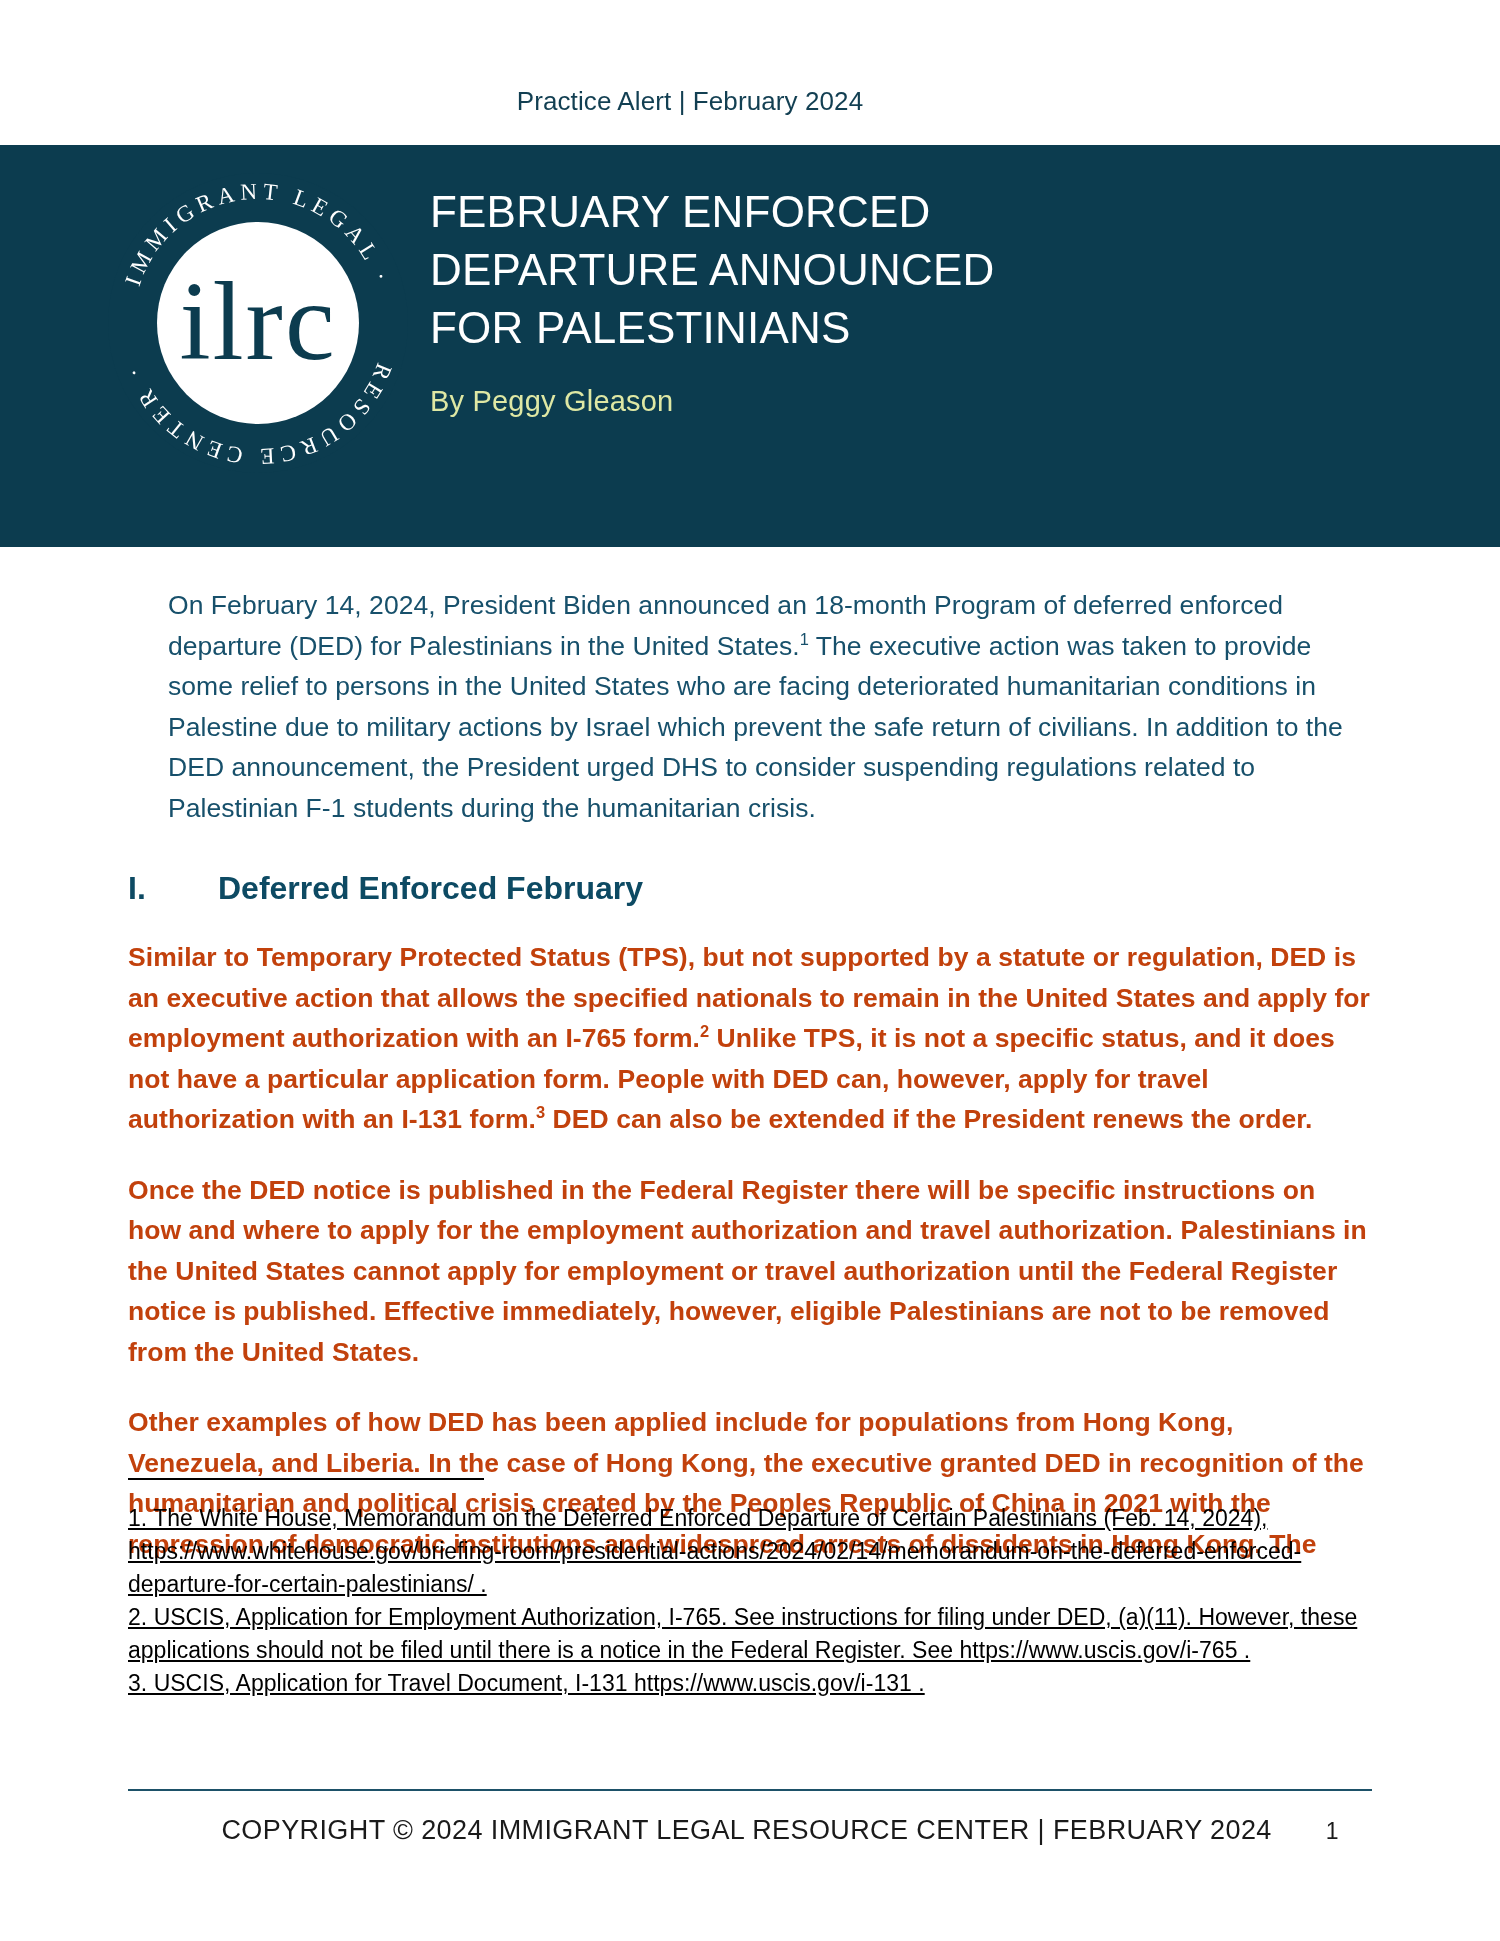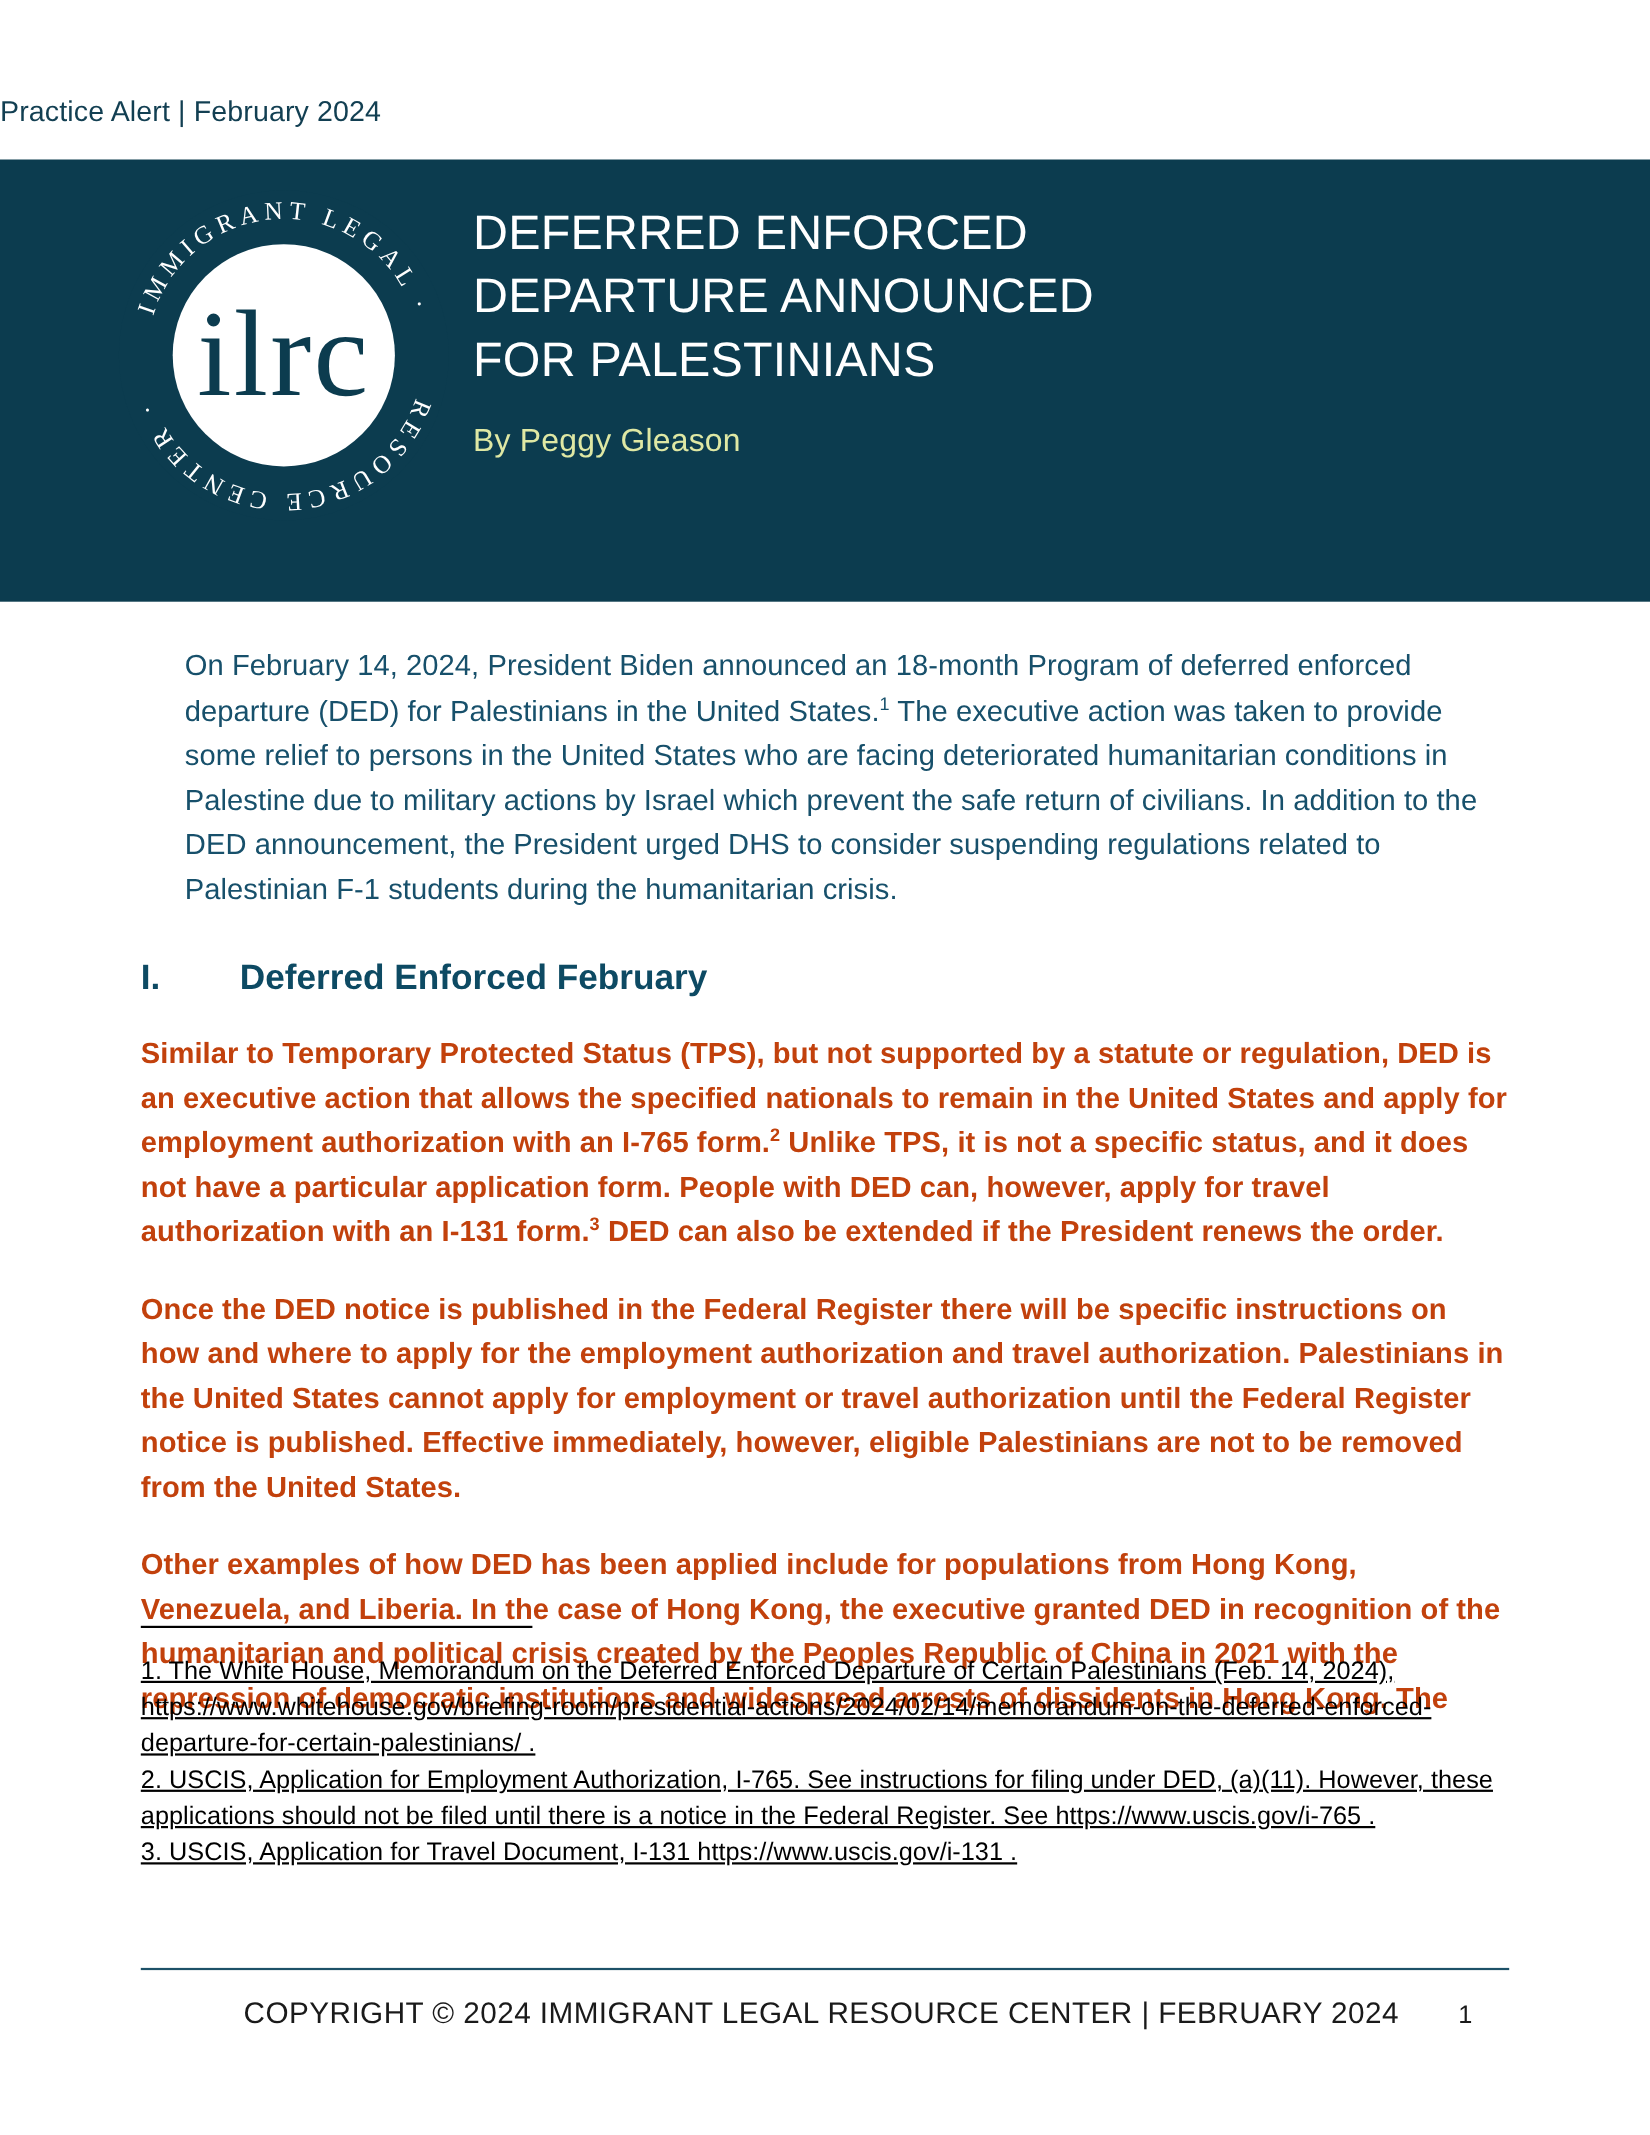--- a/index.html
+++ b/index.html
@@ -14,21 +14,21 @@
     color: #000000;
     position: relative;
     overflow: hidden;
   }
 
   
   .top-strip {
     height: 145px;
     display: flex;
     align-items: flex-end;
-    justify-content: flex-start;
+    justify-content: center;
     padding-right: 120px;
     box-sizing: border-box;
   }
   .practice-alert {
     font-size: 26px;
     color: #123f52;
     letter-spacing: 0.1px;
     padding-bottom: 28px;
     white-space: nowrap;
   }
@@ -183,21 +183,21 @@
         <textPath href="#arcTop" startOffset="50%" text-anchor="middle">IMMIGRANT LEGAL ·</textPath>
       </text>
       <text fill="#ffffff" font-family="'Liberation Serif', serif" font-size="23" letter-spacing="5.2">
         <textPath href="#arcBottom" startOffset="50%" text-anchor="middle">RESOURCE CENTER ·</textPath>
       </text>
       <text x="150" y="186" fill="#0c3c4f" font-family="'Liberation Serif', serif" font-size="112" text-anchor="middle" letter-spacing="2">ilrc</text>
     </svg>
   </div>
 
   <div class="title-block">
-    <div class="doc-title">DEFERRED ENFORCED
+    <div class="doc-title">FEBRUARY ENFORCED
 DEPARTURE ANNOUNCED
 FOR PALESTINIANS</div>
     <div class="byline">By Peggy Gleason</div>
   </div>
 </div>
 
 <div class="content">
 
   <p class="intro-para"><span>On February 14, 2024, President Biden announced an 18-month Program of deferred enforced departure (DED) for Palestinians in the United States.</span><sup>1</sup><span> The executive action was taken to provide some relief to persons in the United States who are facing deteriorated humanitarian conditions in Palestine due to military actions by Israel which prevent the safe return of civilians. In addition to the DED announcement, the President urged DHS to consider suspending regulations related to Palestinian F-1 students during the humanitarian crisis.</span></p>
 

